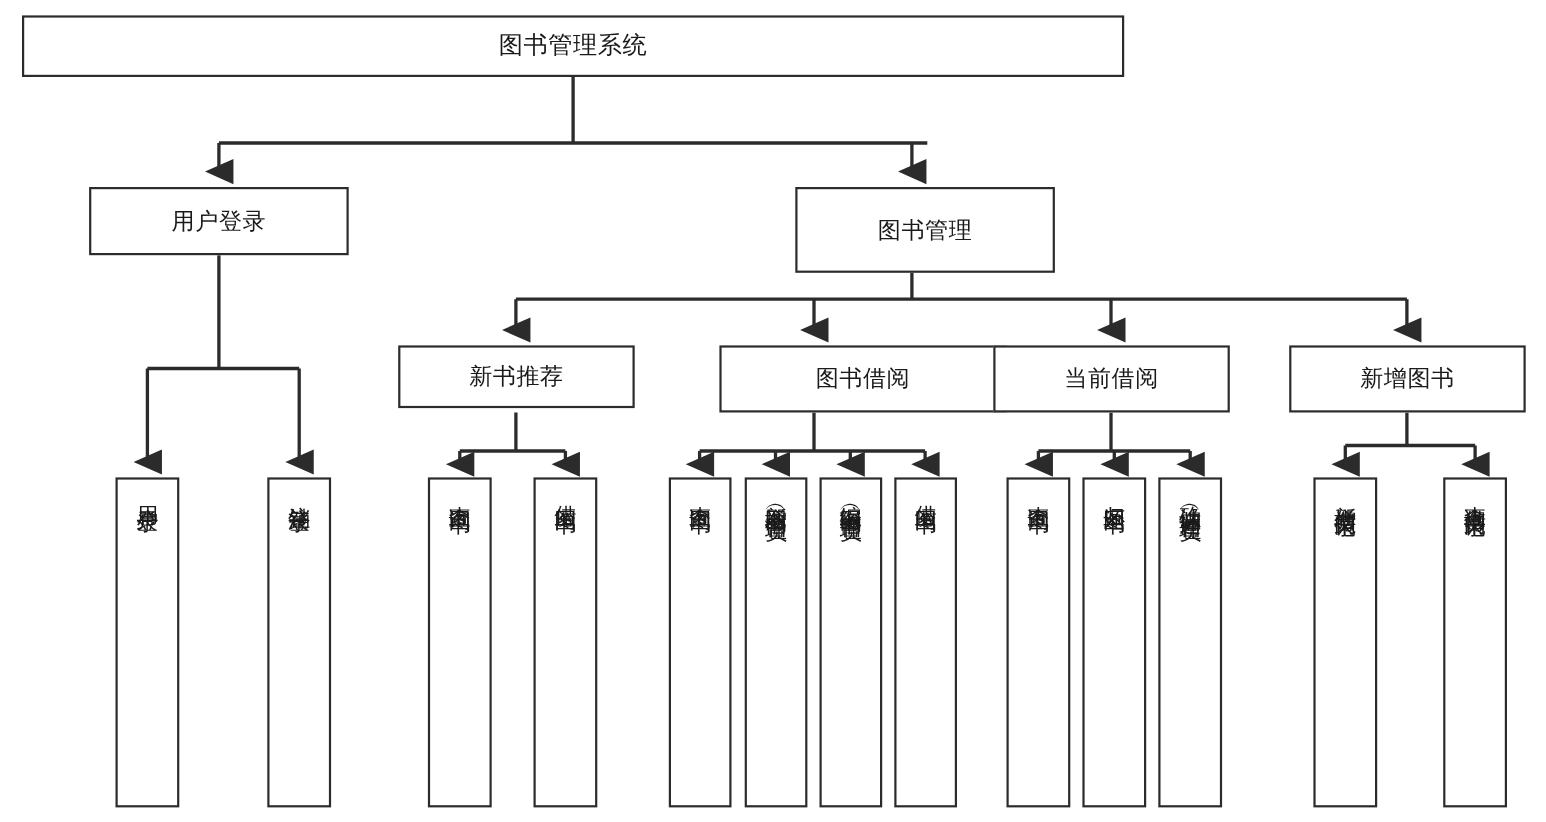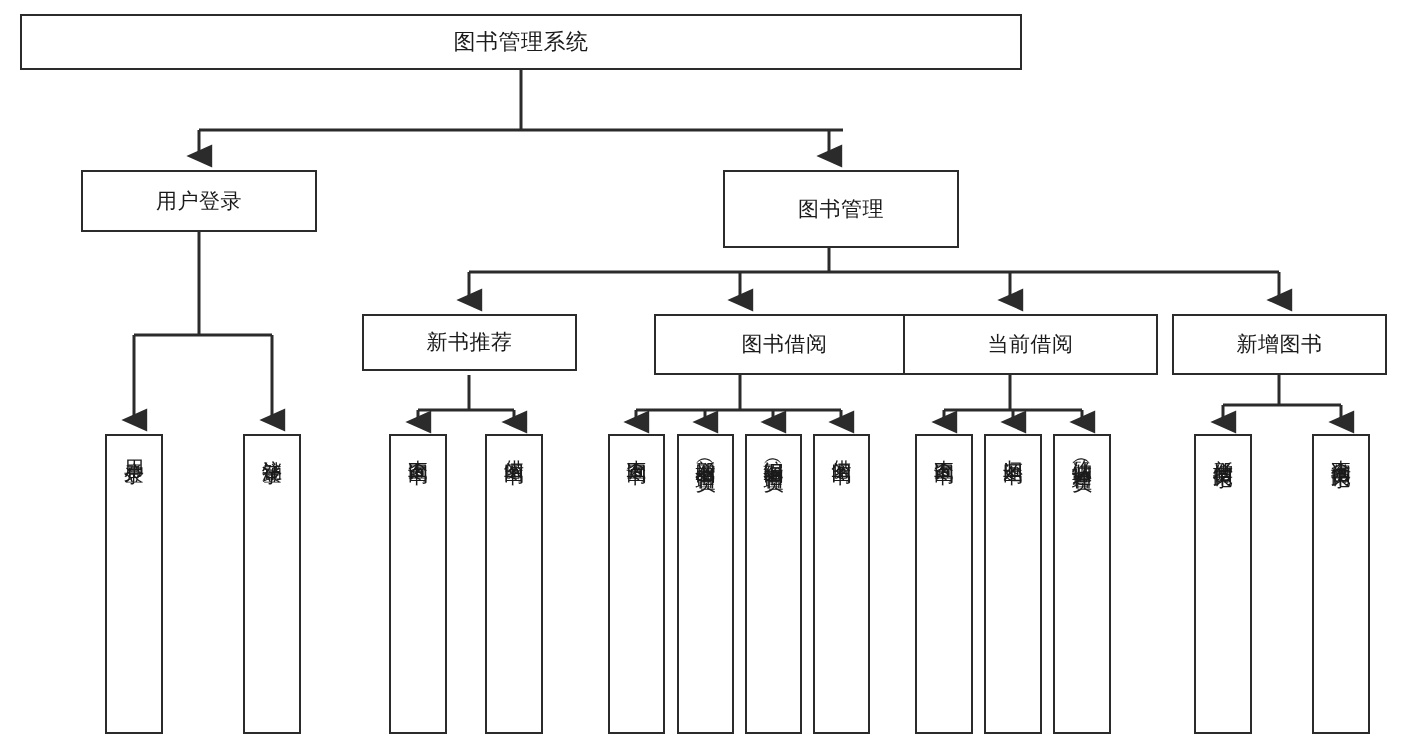--- a/index.html
+++ b/index.html
@@ -127,21 +127,21 @@
   <div class="node" style="left:711px; top:170px; width:236px; height:78px;margin-left:12px;">
     <span class="label">图书管理</span>
   </div>
 
   <div class="node" style="left:362px; top:314px; width:215px; height:57px;justify-content:center;">
     <span class="label">新书推荐</span>
   </div>
   <div class="node" style="left:632px; top:314px; width:261px; height:61px;margin-left:22px;">
     <span class="label">图书借阅</span>
   </div>
-  <div class="node" style="left:903px; top:314px; width:255px; height:61px;">
+  <div class="node" style="left:903px; top:314px; width:215px; height:61px;">
     <span class="label">当前借阅</span>
   </div>
   <div class="node" style="left:1172px; top:314px; width:215px; height:61px;">
     <span class="label">新增图书</span>
   </div>
 
   <div class="node leaf" style="left:105px; top:434px; width:58px; height:300px;">
     <span class="label">用户登录</span>
   </div>
   <div class="node leaf" style="left:243px; top:434px; width:58px; height:300px;">

